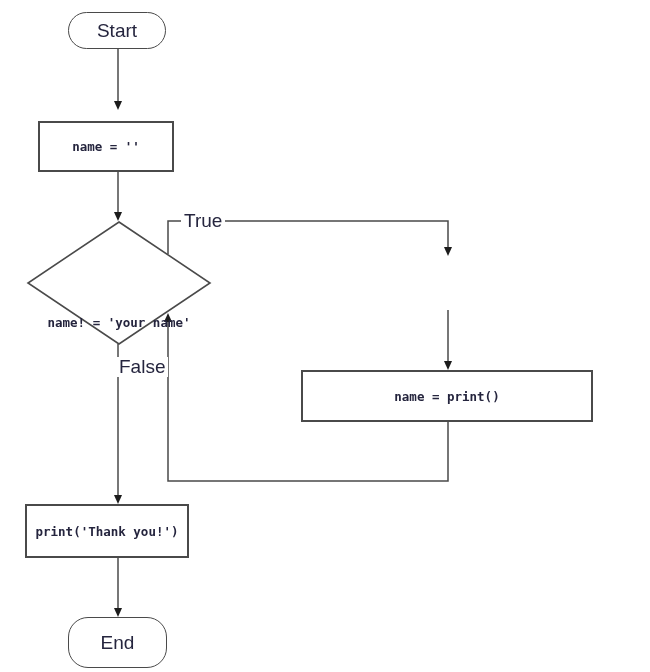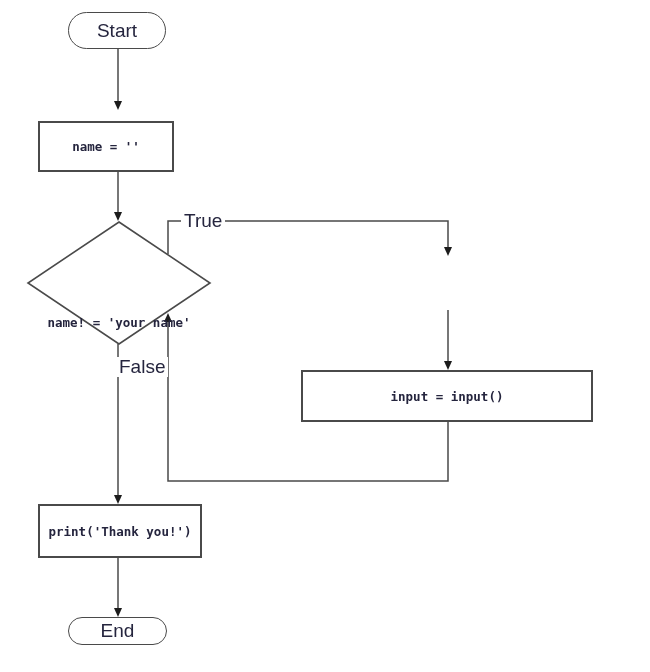--- a/index.html
+++ b/index.html
@@ -79,22 +79,22 @@
     font-size: 19px;
     line-height: 20px;
     padding: 0 3px;
   }
   #true-label  { left: 181px; top: 211px; }
   #false-label { left: 116px;  top: 357px; }
   #node-start  { left: 68px;  top: 12px;  width: 98px;  height: 37px; }
   #node-assign { left: 38px;  top: 121px; width: 136px; height: 51px; }
   #node-prompt { left: 301px; top: 256px; width: 292px; height: 54px; }
   #node-input  { left: 301px; top: 370px; width: 292px; height: 52px; }
-  #node-thanks { left: 38px;  top: 504px; width: 164px; height: 54px; }
-  #node-end    { left: 68px;  top: 617px; width: 99px;  height: 28px; }
+  #node-thanks { left: 25px;  top: 504px; width: 164px; height: 54px; }
+  #node-end    { left: 68px;  top: 617px; width: 99px;  height: 51px; }
 </style>
 </head>
 <body>
 
 <div class="canvas">
 
   <svg width="650" height="672" viewBox="0 0 650 672">
 
     <path class="flow-line" d="M118,49 V101"></path>
     <polygon class="arrow-head" points="118,110 114,101 122,101"></polygon>
@@ -129,21 +129,21 @@
   </div>
 
   <div class="decision-text code">name! = 'your name'</div>
 
   <div class="branch-label" id="true-label">True</div>
 
   <div class="branch-label" id="false-label">False</div>
 
 
   <div class="node rect code" id="node-input">
-    <span>input = input()</span>
+    <span>name = print()</span>
   </div>
 
   <div class="node rect code" id="node-thanks">
     <span>print('Thank you!')</span>
   </div>
 
   <div class="node terminal" id="node-end">
     <span>End</span>
   </div>
 

